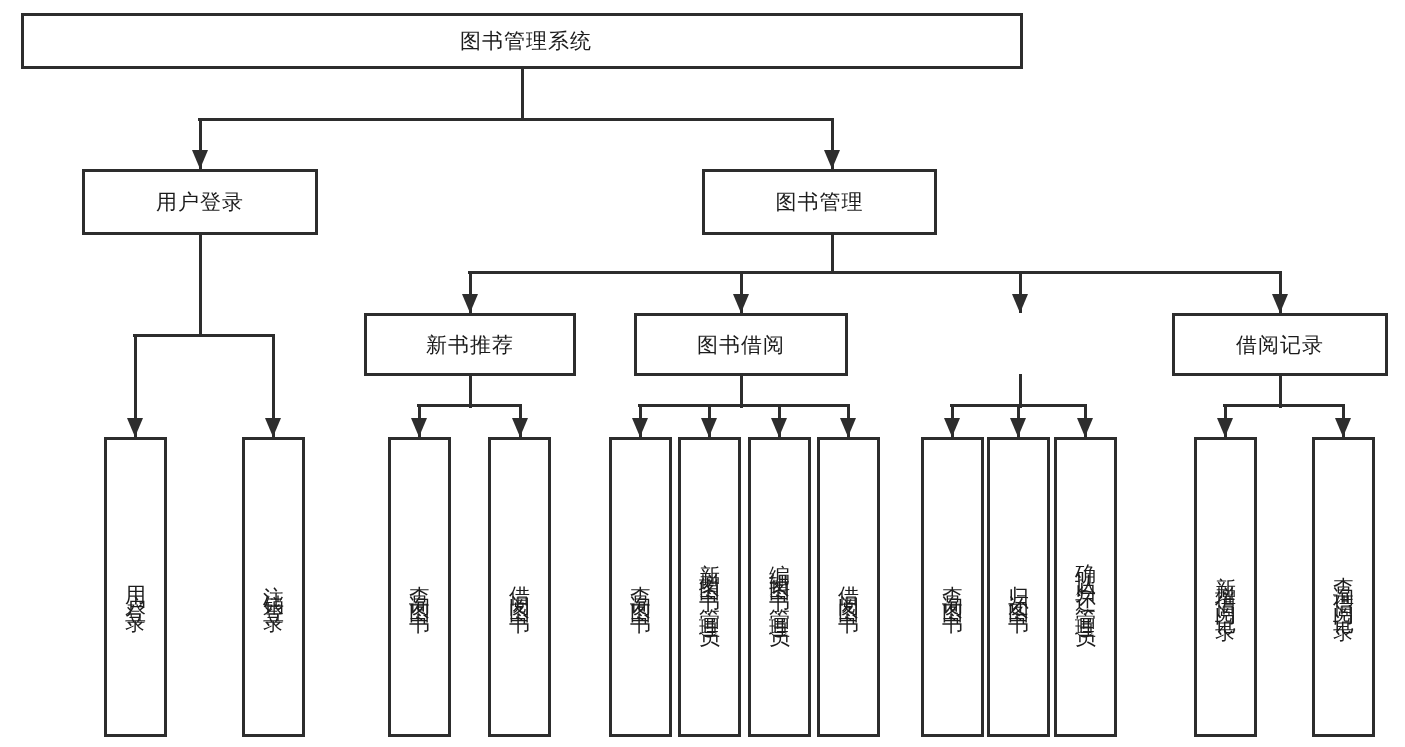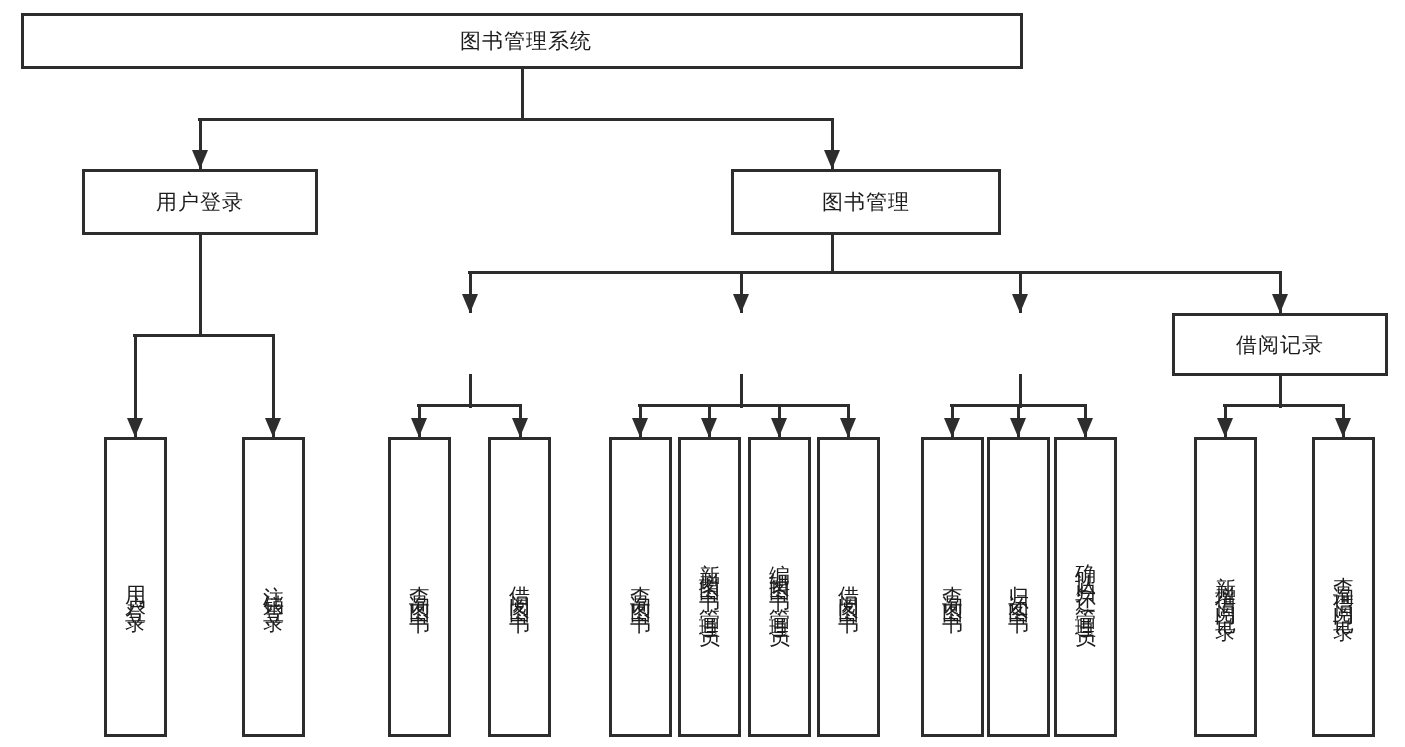--- a/index.html
+++ b/index.html
@@ -76,21 +76,21 @@
   <div class="vl" style="left:520.5px; top:67px; height:53px;"></div>
   <div class="hl" style="left:198px; top:118px; width:636px;"></div>
   <div class="vl" style="left:198.5px; top:118px; height:52px;"></div>
   <div class="ah" style="left:192px; top:150px;"></div>
   <div class="vl" style="left:830.5px; top:118px; height:52px;"></div>
   <div class="ah" style="left:824px; top:150px;"></div>
 
   <div class="box" style="left:82px; top:169px; width:236px; height:66px;">
     <span>用户登录</span>
   </div>
-  <div class="box" style="left:731px; top:169px; width:270px; height:66px;">
+  <div class="box" style="left:702px; top:169px; width:235px; height:66px;">
     <span>图书管理</span>
   </div>
 
   <div class="vl" style="left:198.5px; top:231px; height:106px;"></div>
   <div class="hl" style="left:133px; top:334px; width:141px;"></div>
   <div class="vl" style="left:133.5px; top:334px; height:104px;"></div>
   <div class="ah" style="left:127px; top:418px;"></div>
   <div class="vl" style="left:271.5px; top:334px; height:104px;"></div>
   <div class="ah" style="left:265px; top:418px;"></div>
 
@@ -98,20 +98,26 @@
   <div class="hl" style="left:468px; top:271px; width:813px;"></div>
   <div class="vl" style="left:468.5px; top:271px; height:42px;"></div>
   <div class="ah" style="left:462px; top:294px;"></div>
   <div class="vl" style="left:739.5px; top:271px; height:42px;"></div>
   <div class="ah" style="left:733px; top:294px;"></div>
   <div class="vl" style="left:1018.5px; top:271px; height:42px;"></div>
   <div class="ah" style="left:1012px; top:294px;"></div>
   <div class="vl" style="left:1278.5px; top:271px; height:42px;"></div>
   <div class="ah" style="left:1272px; top:294px;"></div>
 
+  <div class="box" style="left:364px; top:313px; width:212px; height:63px;">
+    <span>新书推荐</span>
+  </div>
+  <div class="box" style="left:634px; top:313px; width:214px; height:63px;">
+    <span>图书借阅</span>
+  </div>
   <div class="box" style="left:1172px; top:313px; width:216px; height:63px;">
     <span>借阅记录</span>
   </div>
 
   <div class="vl" style="left:468.5px; top:374px; height:34px;"></div>
   <div class="hl" style="left:417px; top:404px; width:104px;"></div>
   <div class="vl" style="left:417.5px; top:404px; height:34px;"></div>
   <div class="ah" style="left:411px; top:418px;"></div>
   <div class="vl" style="left:518.5px; top:404px; height:34px;"></div>
   <div class="ah" style="left:512px; top:418px;"></div>

